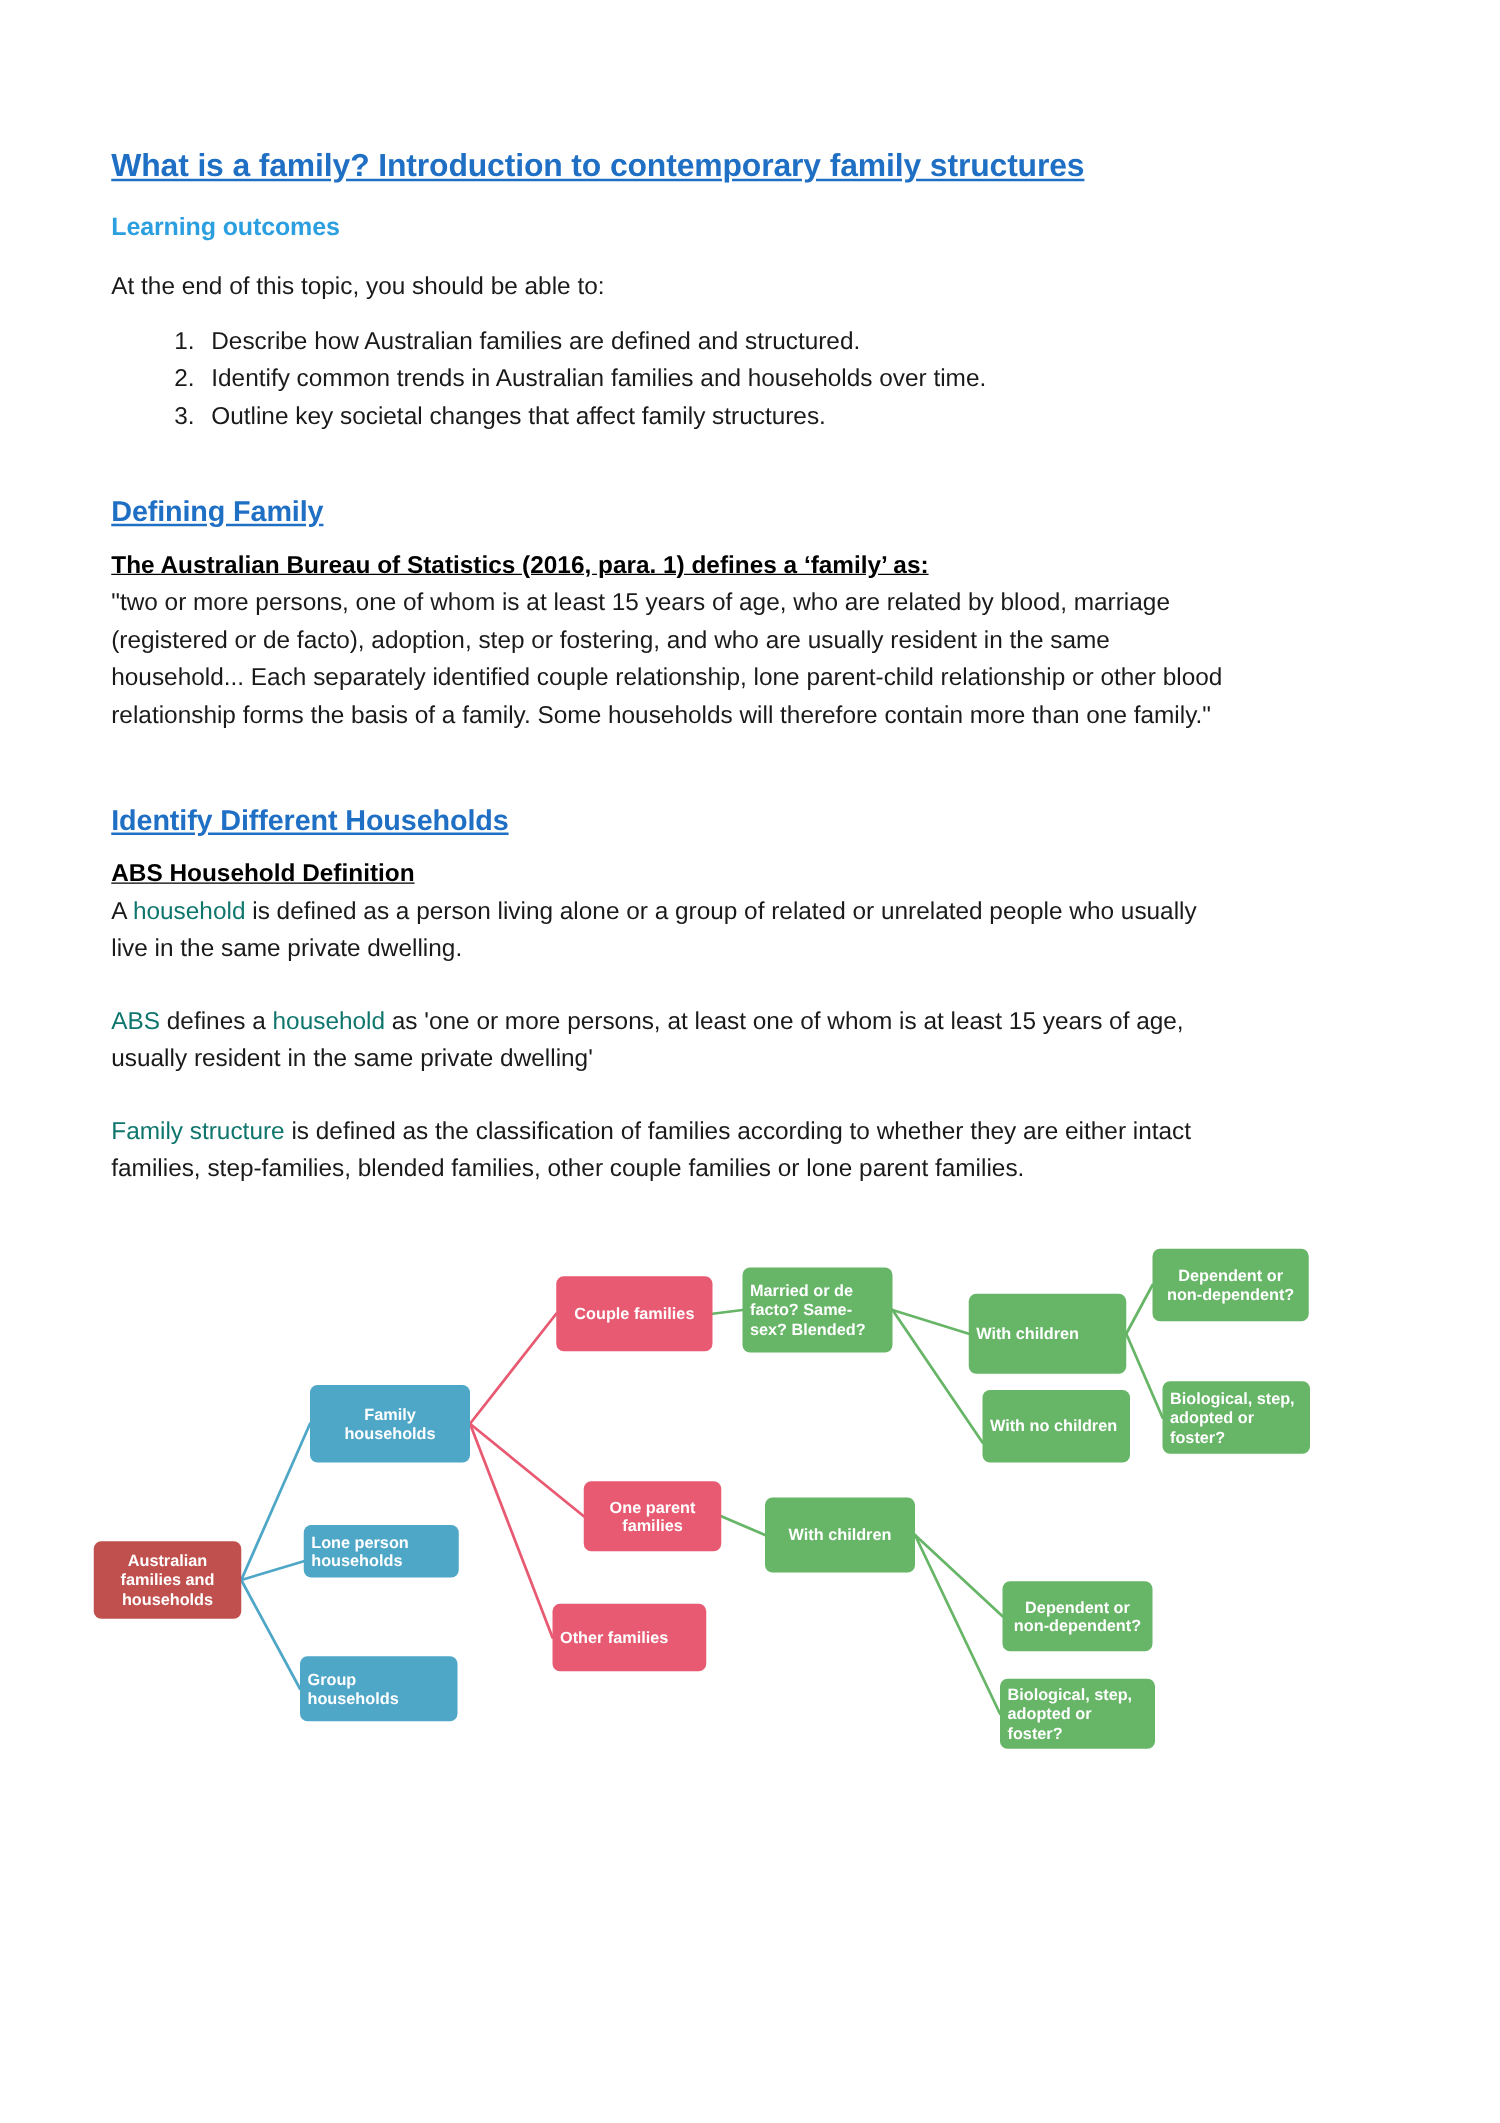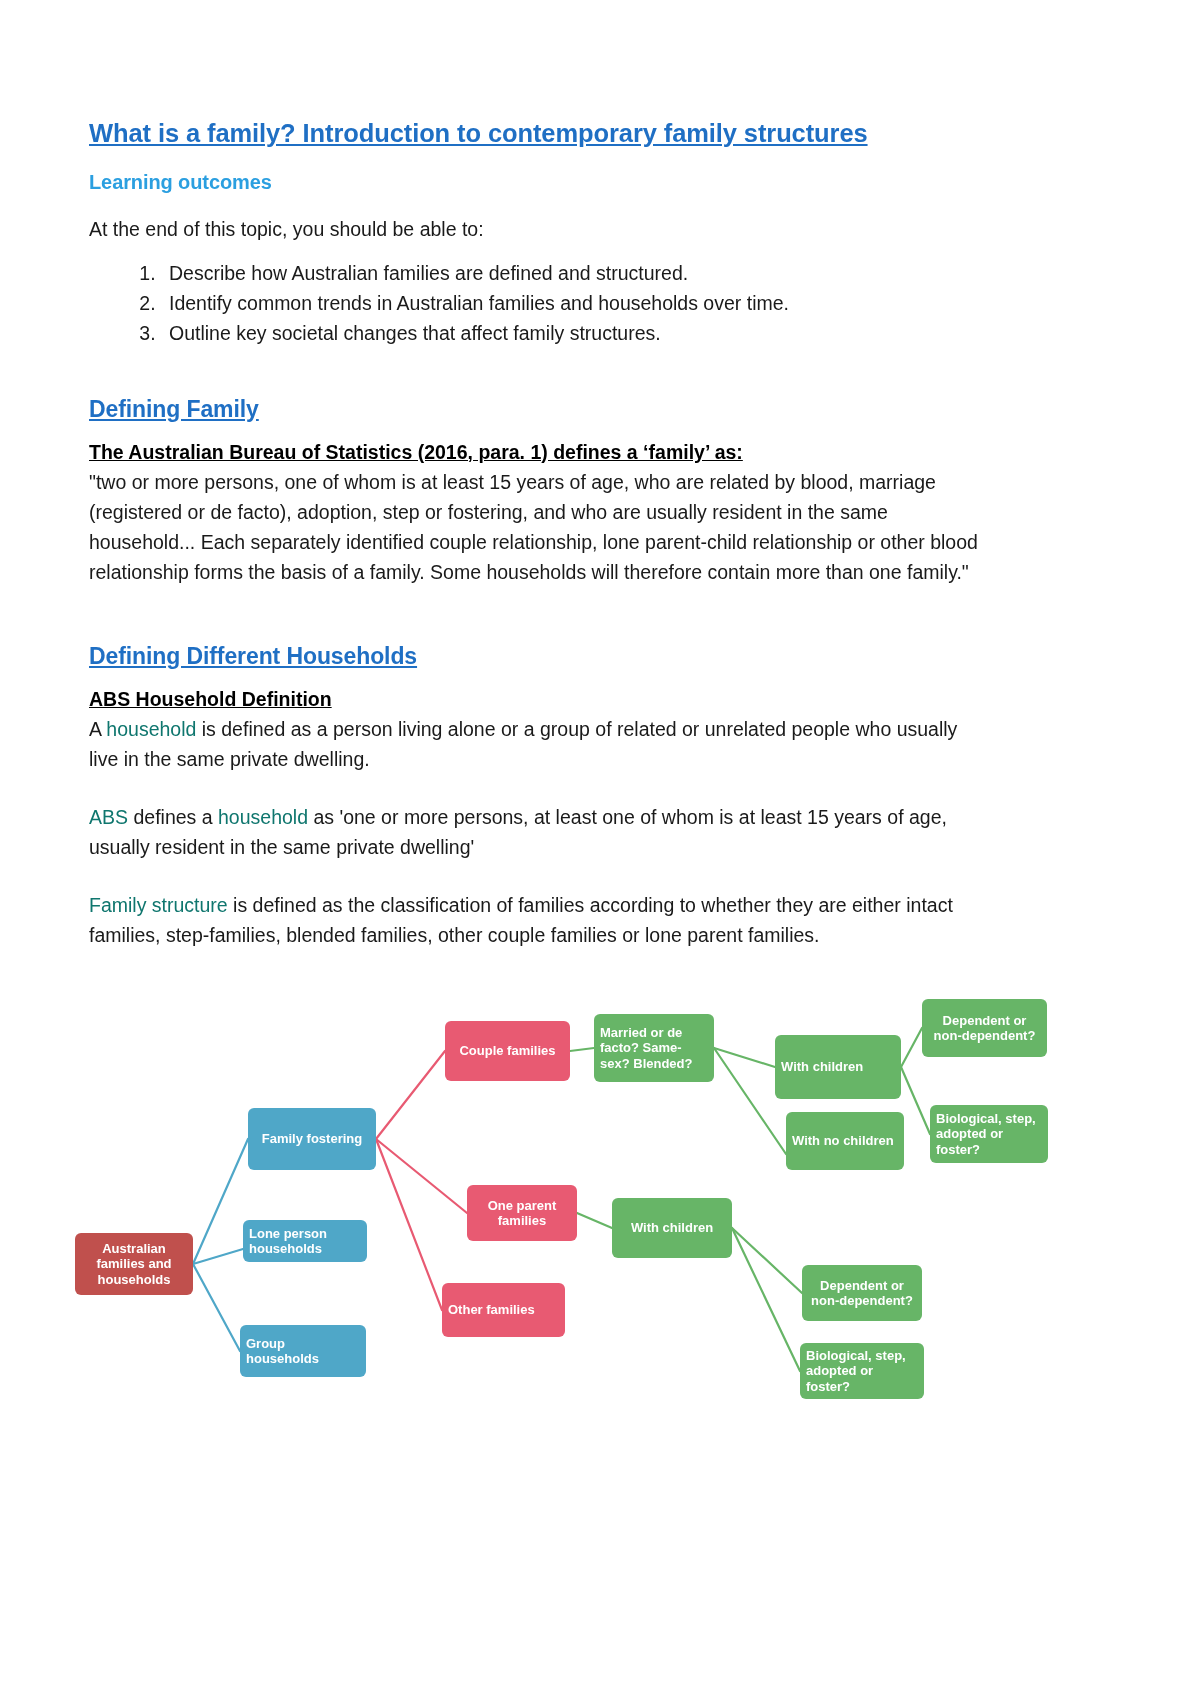--- a/index.html
+++ b/index.html
@@ -139,21 +139,21 @@
     <h2 class="section-heading">Defining Family</h2>
 
     <p class="body tight">
       <span class="u-bold">The Australian Bureau of Statistics (2016, para. 1) defines a ‘family’ as:</span>
     </p>
 
     <p class="body">"two or more persons, one of whom is at least 15 years of age, who are related by blood, marriage (registered or de facto), adoption, step or fostering, and who are usually resident in the same household... Each separately identified couple relationship, lone parent-child relationship or other blood relationship forms the basis of a family. Some households will therefore contain more than one family."</p>
 
     <div class="spacer-lg"></div>
 
-    <h2 class="section-heading">Defining Different Households </h2>
+    <h2 class="section-heading">Identify Different Households </h2>
 
     <p class="body tight">
       <span class="u-bold">ABS Household Definition</span>
     </p>
 
     <p class="body">
       <span>A </span><span class="b">household</span><span> is defined as a person living alone or a group of related or unrelated people who usually live in the same private dwelling.</span>
     </p>
 
     <div class="spacer-sm"></div>
@@ -185,21 +185,21 @@
         <line x1="901" y1="82" x2="930" y2="149" stroke="#67b567" stroke-width="2.2" stroke-linecap="round"></line>
         <line x1="577" y1="228" x2="612" y2="243" stroke="#67b567" stroke-width="2.2" stroke-linecap="round"></line>
         <line x1="732" y1="243" x2="802" y2="308" stroke="#67b567" stroke-width="2.2" stroke-linecap="round"></line>
         <line x1="732" y1="243" x2="800" y2="386" stroke="#67b567" stroke-width="2.2" stroke-linecap="round"></line>
       </svg>
     <div id="node-layer">
         <div class="node n-root" style="left: 75px; top: 248px; width: 118px; height: 62px; font-size: 13px; justify-content: flex-end;">
           <span>Australian families and households</span>
         </div>
         <div class="node n-blue" style="left: 248px; top: 123px; width: 128px; height: 62px; font-size: 13px;">
-          <span>Family fostering</span>
+          <span>Family households</span>
         </div>
         <div class="node n-blue left-align" style="left: 243px; top: 235px; width: 124px; height: 42px; font-size: 13px;">
           <span>Lone person households</span>
         </div>
         <div class="node n-blue left-align" style="left: 240px; top: 340px; width: 126px; height: 52px; font-size: 13px;">
           <span>Group households</span>
         </div>
         <div class="node n-pink" style="left: 445px; top: 36px; width: 125px; height: 60px; font-size: 13px;">
           <span>Couple families</span>
         </div>

